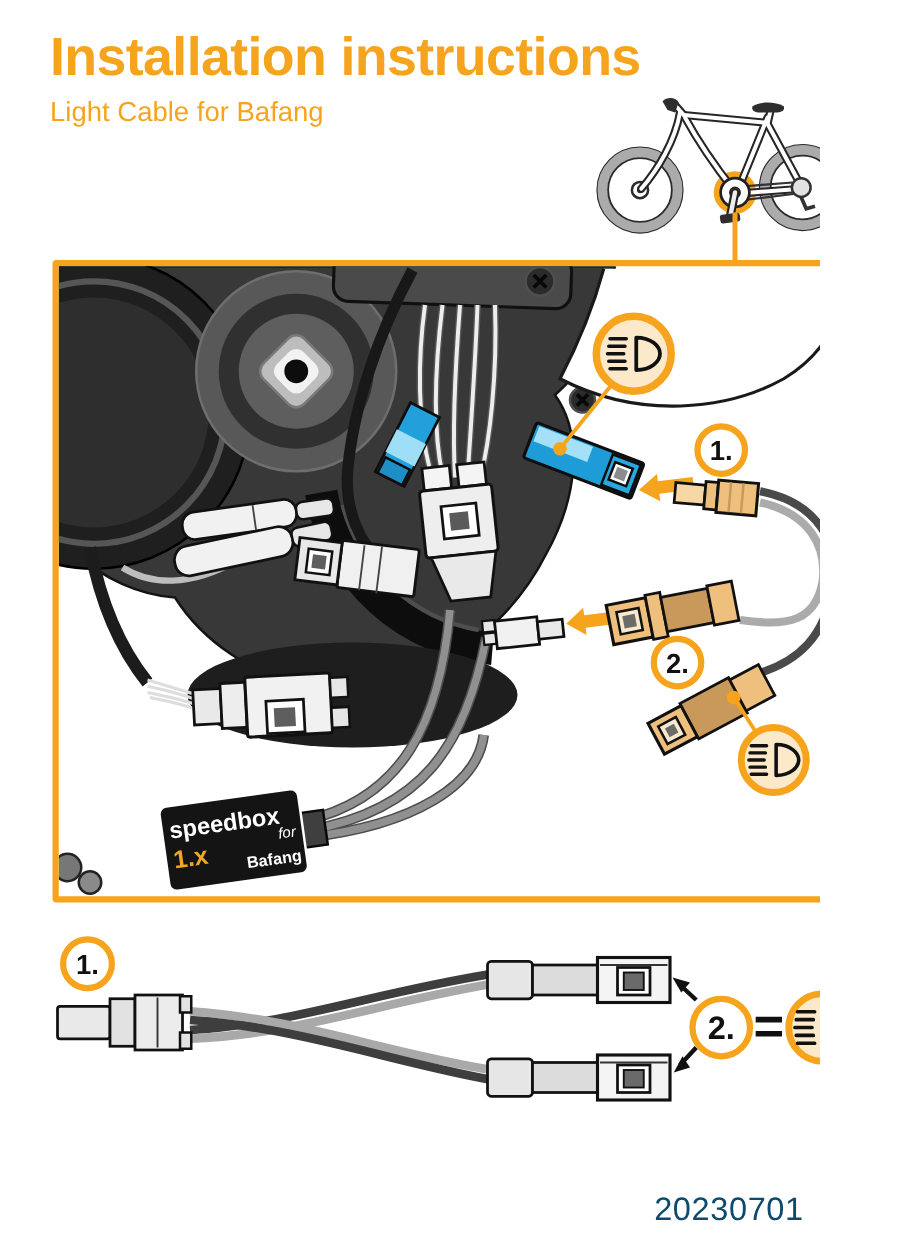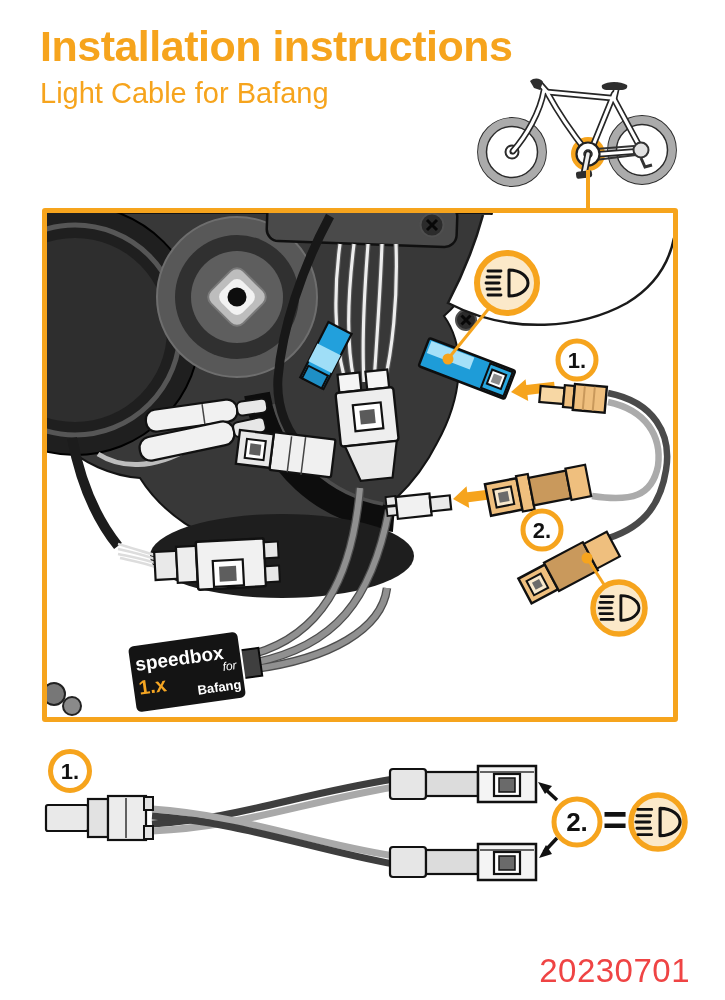--- a/index.html
+++ b/index.html
@@ -1,29 +1,29 @@
 <!DOCTYPE html>
 <html><head>
 <meta charset="utf-8">
 <style>
   html,body{margin:0;padding:0;background:#ffffff;}
   .page{position:relative;width:656px;height:1000px;background:#fff;overflow:hidden;
-        font-family:"Liberation Sans","DejaVu Sans",sans-serif;padding-left:47px;}
+        font-family:"Liberation Sans","DejaVu Sans",sans-serif;}
   .title{position:absolute;left:40px;top:22px;margin:0;font-size:43px;font-weight:700;
          letter-spacing:-0.5px;color:#F6A41D;white-space:nowrap;}
-  .subtitle{position:absolute;left:40px;font-size:29px;font-weight:400;color:#F6A41D;white-space:nowrap;}
+  .subtitle{position:absolute;left:40px;font-size:22px;font-weight:400;color:#F6A41D;white-space:nowrap;}
   .sub1{top:77px;}
   .sub2{top:113px;}
   .bike{position:absolute;left:468px;top:68px;}
   .stem{position:absolute;left:586px;top:170px;width:4px;height:40px;background:#F6A41D;}
   .main-figure{position:absolute;left:42px;top:208px;width:626px;height:504px;
                border:5px solid #F6A41D;border-radius:3px;background:#fff;overflow:hidden;}
   .main-figure svg{position:absolute;left:0;top:0;}
   .bottom-figure{position:absolute;left:30px;top:735px;}
-  .footer{position:absolute;right:13px;top:952px;font-size:33px;color:#ef4444;
+  .footer{position:absolute;right:13px;top:952px;font-size:26px;color:#0c4a6e;
           letter-spacing:0.5px;}
   text{font-family:"Liberation Sans","DejaVu Sans",sans-serif;}
 </style>
 </head>
 <body>
 
 <div class="page">
 
   <h1 class="title">Installation instructions</h1>
   <div class="subtitle sub1">Light Cable for Bafang</div>

